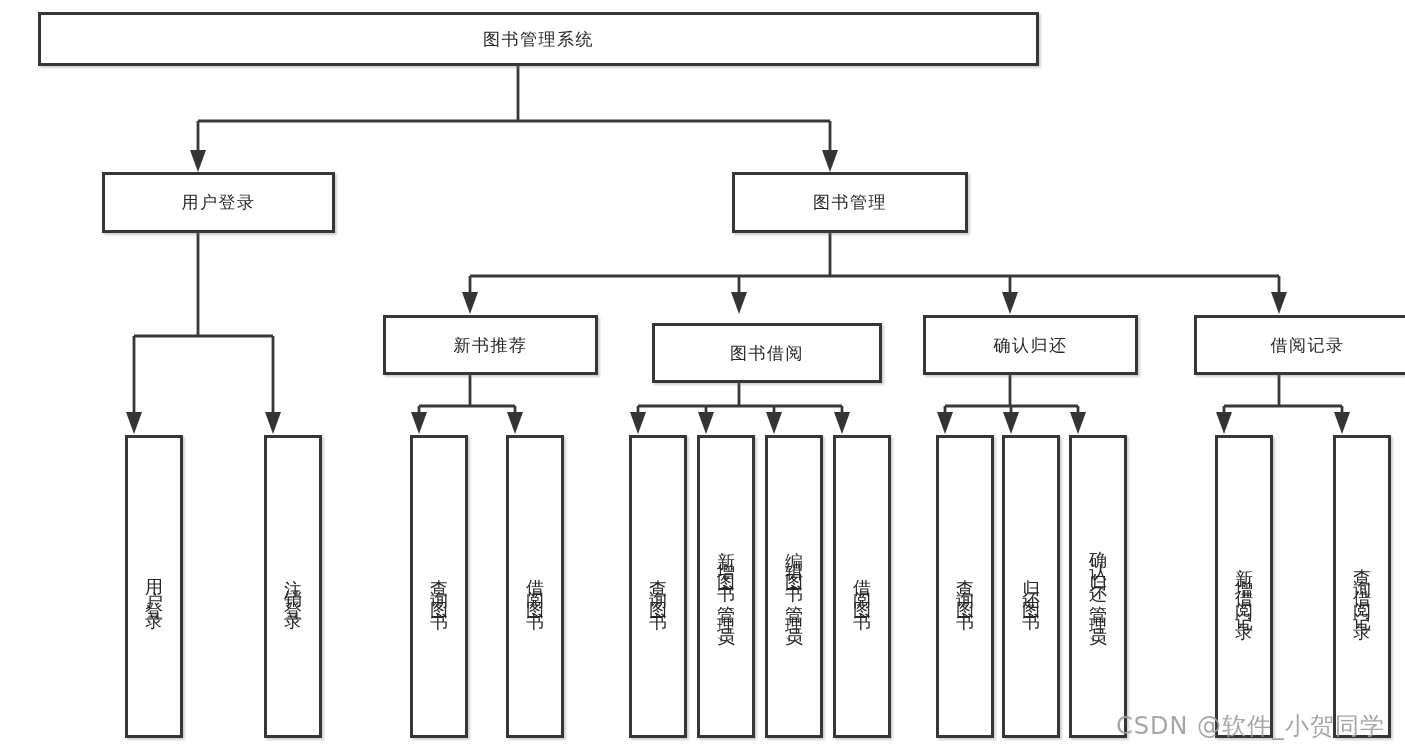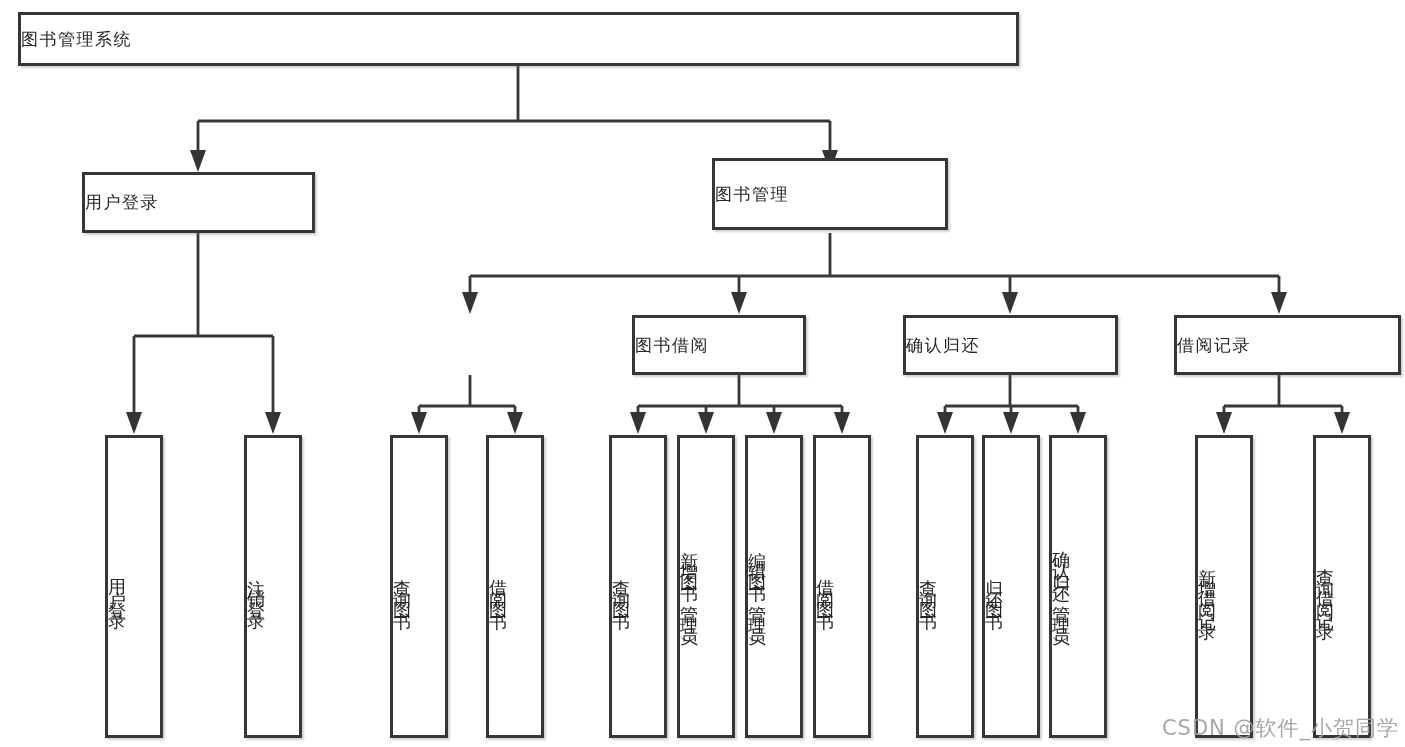--- a/index.html
+++ b/index.html
@@ -18,46 +18,47 @@
     fill:none;stroke:#383838;stroke-width:2.8;
   }
   .connectors polygon{
     fill:#343434;stroke:none;
   }
   .node{
     position:absolute;
     box-sizing:border-box;
     background:#ffffff;
     border:3px solid #363636;
-    display:flex;align-items:center;
+    display:flex;align-items:center;justify-content:center;
     z-index:2;
     box-shadow:2px 2px 2px rgba(120,120,120,0.35);
     color:#262626;
+    margin-left:20px;
   }
   .hbox{
     font-size:17px;
     letter-spacing:1.5px;
     white-space:nowrap;
   }
   .vbox{
     width:58px;top:435px;height:303px;
   }
   .vbox .vtext{
     writing-mode:vertical-rl;
     text-orientation:mixed;
     font-size:18px;
     letter-spacing:11px;
     line-height:1;
     white-space:nowrap;
   }
   .watermark{
     position:absolute;
-    right:6px;bottom:5px;
+    right:20px;bottom:5px;
     z-index:5;
-    font-size:21px;
+    font-size:24px;
     letter-spacing:1px;
     color:rgba(158,158,158,0.92);
     pointer-events:none;
     white-space:nowrap;
   }
 </style>
 </head>
 <body>
 
 <div class="stage">
@@ -112,25 +113,28 @@
     </g>
   </svg>
 
   <div class="node hbox" style="left:18px;top:12px;width:1001px;height:54px">
     <span>图书管理系统</span>
   </div>
 
   <div class="node hbox" style="left:82px;top:172px;width:233px;height:61px">
     <span>用户登录</span>
   </div>
-  <div class="node hbox" style="left:712px;top:158px;width:236px;height:72px">
+  <div class="node hbox" style="left:712px;top:172px;width:236px;height:61px">
     <span>图书管理</span>
   </div>
 
-  <div class="node hbox" style="left:632px;top:315px;width:174px;height:60px">
+  <div class="node hbox" style="left:363px;top:315px;width:215px;height:60px">
+    <span>新书推荐</span>
+  </div>
+  <div class="node hbox" style="left:632px;top:323px;width:230px;height:60px">
     <span>图书借阅</span>
   </div>
   <div class="node hbox" style="left:903px;top:315px;width:215px;height:60px">
     <span>确认归还</span>
   </div>
   <div class="node hbox" style="left:1174px;top:315px;width:227px;height:60px">
     <span>借阅记录</span>
   </div>
 
   <div class="node vbox" style="left:105px">

